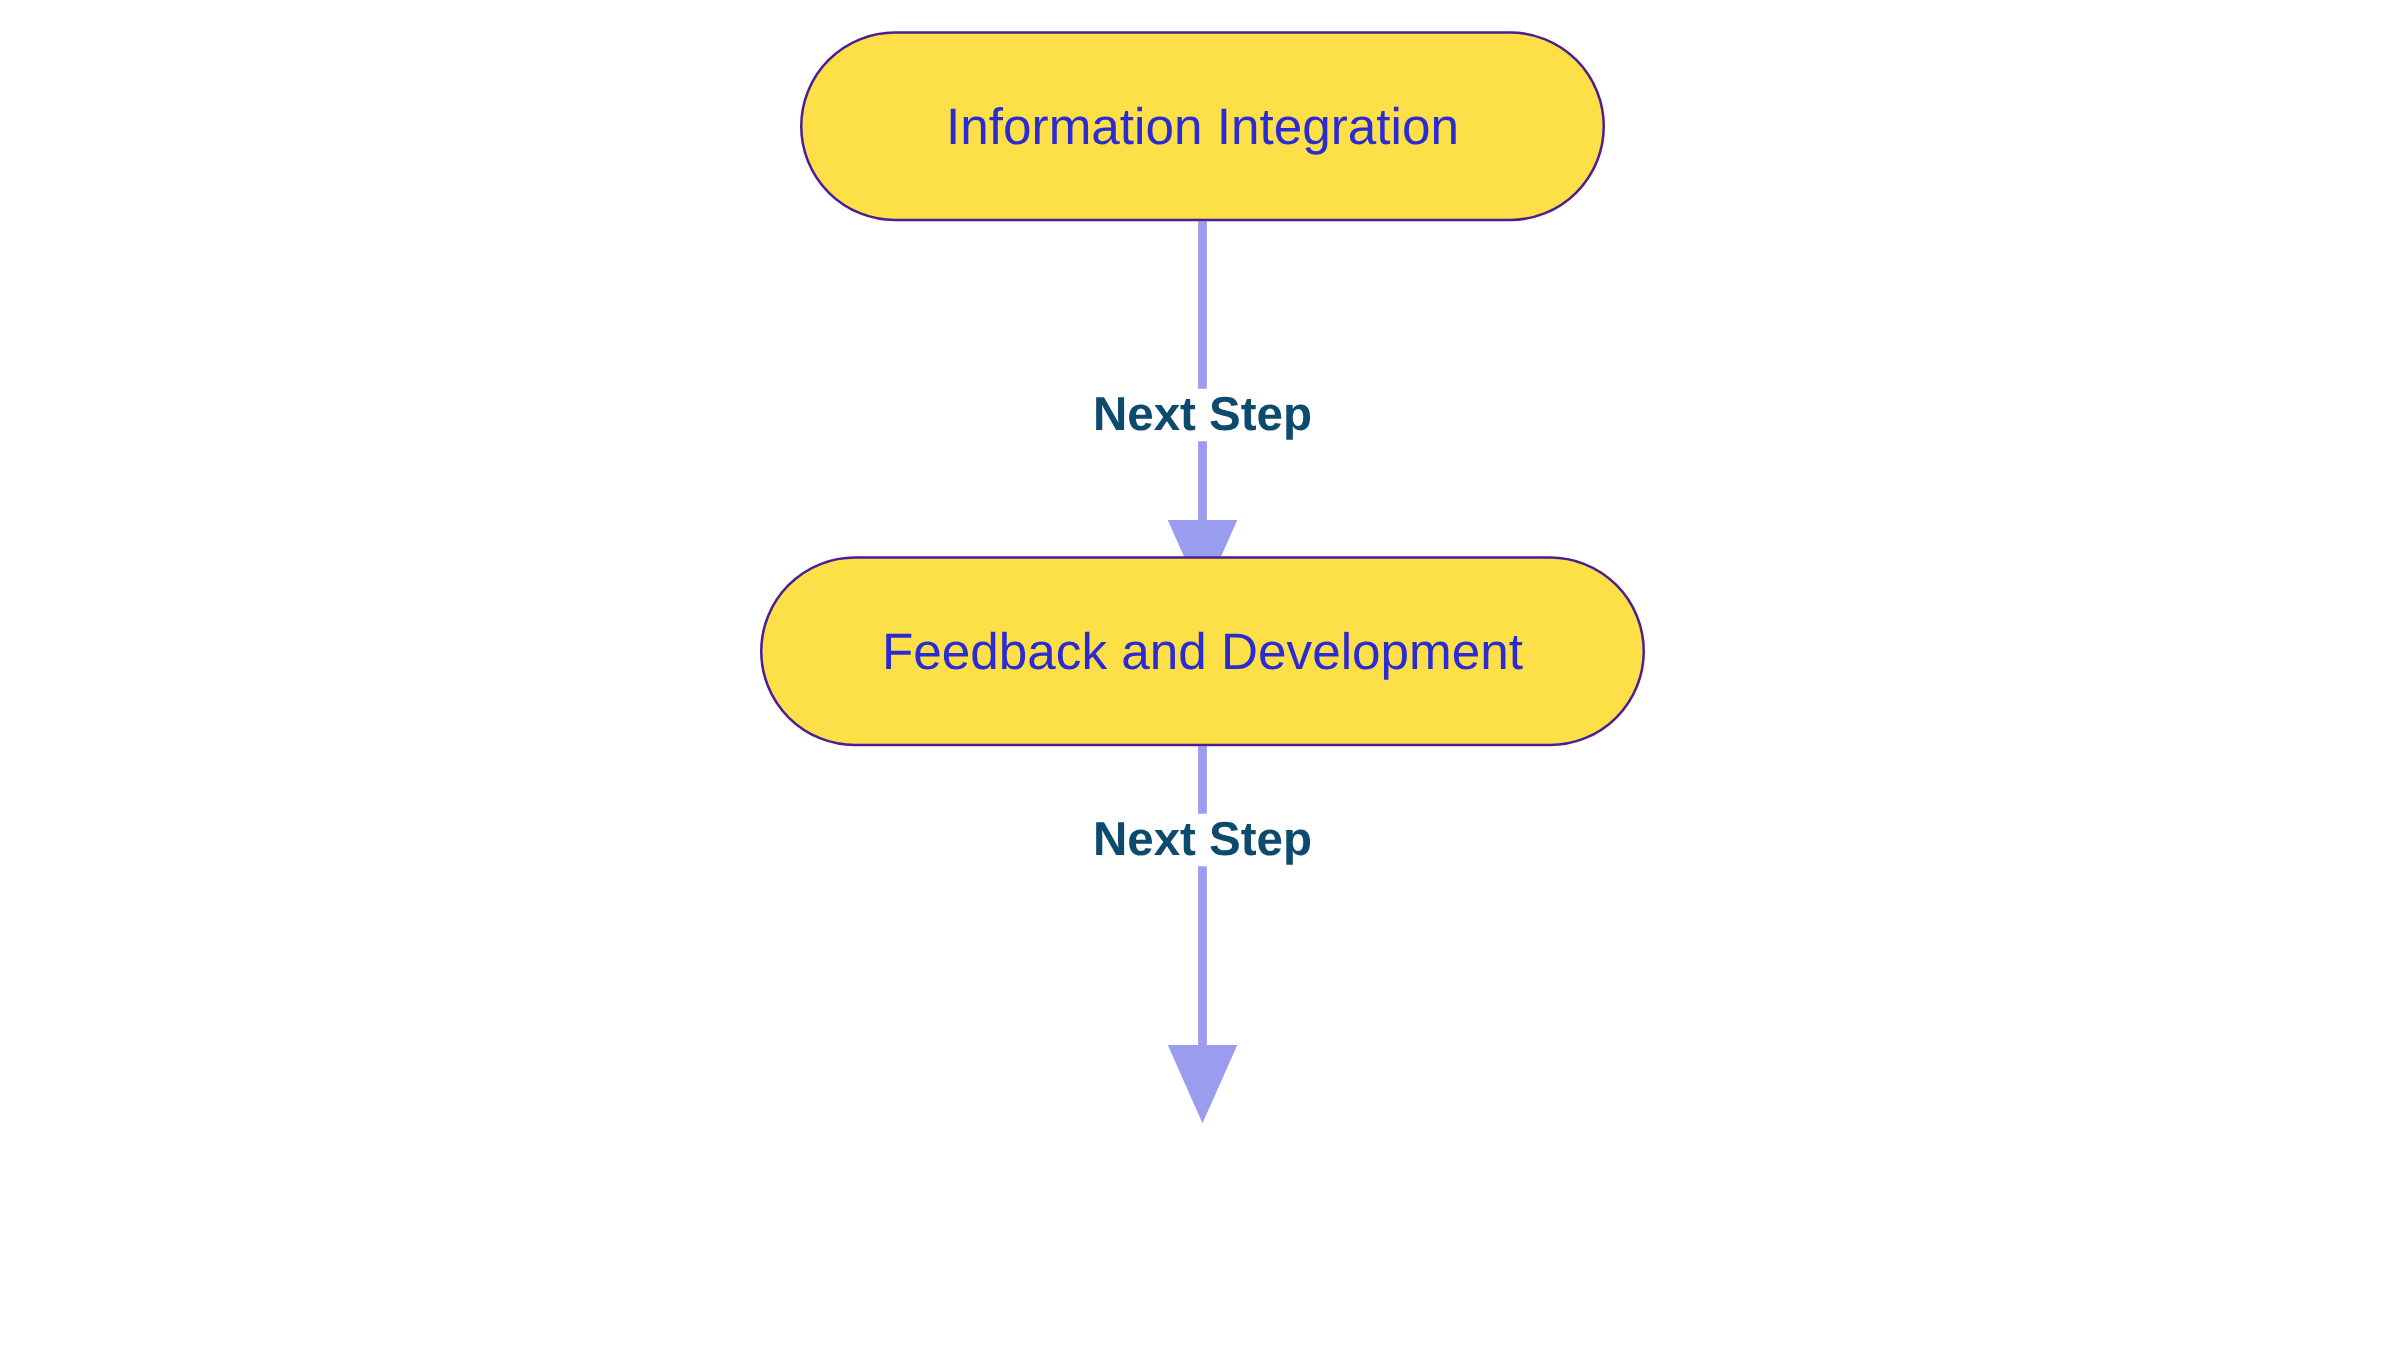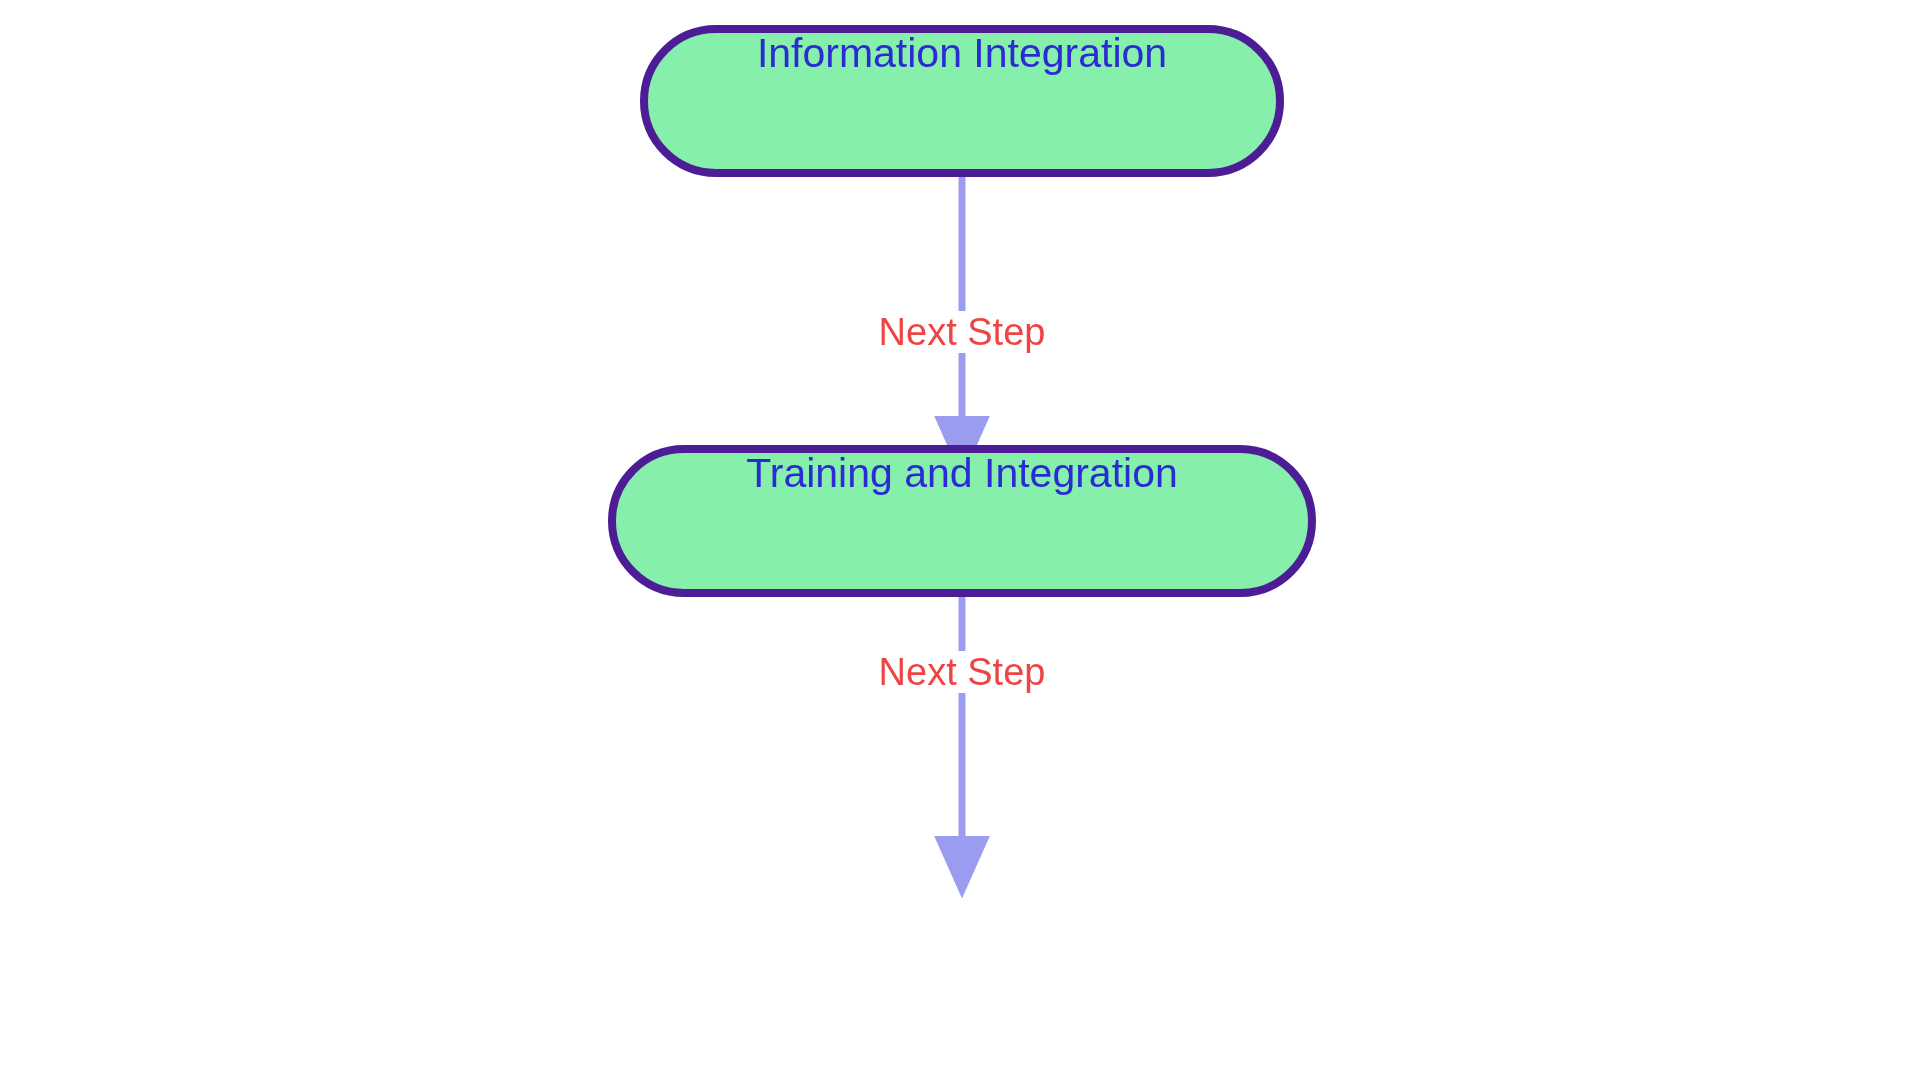--- a/index.html
+++ b/index.html
@@ -16,25 +16,25 @@
   }
   #flowchart-canvas {
     position: relative;
     width: 1920px;
     height: 1083px;
     background: #ffffff;
   }
   .flow-node {
     position: absolute;
     box-sizing: border-box;
-    background: #86efac;
-    border: 8px solid #4c1d95;
+    background: #fde047;
+    border: 2px solid #4c1d95;
     border-radius: 9999px;
     display: flex;
-    align-items: flex-start;
+    align-items: center;
     justify-content: center;
     z-index: 2;
   }
   .flow-node-label {
     color: #2b2bd4;
     font-family: "Liberation Sans", sans-serif;
     font-size: 41px;
     font-weight: 400;
     line-height: 1;
     white-space: nowrap;
@@ -63,24 +63,24 @@
   .edge-layer {
     position: absolute;
     left: 0;
     top: 0;
     width: 1920px;
     height: 1083px;
     z-index: 1;
   }
   .edge-label {
     position: absolute;
-    color: #ef4444;
+    color: #0c4a6e;
     font-family: "Liberation Sans", sans-serif;
     font-size: 38px;
-    font-weight: 400;
+    font-weight: 700;
     line-height: 1;
     white-space: nowrap;
     background: #ffffff;
     padding: 2px 6px;
     z-index: 3;
     transform: translateX(-50%);
   }
   #edge-label-1 {
     left: 962px;
     top: 311px;
@@ -109,21 +109,21 @@
     <g>
       <line x1="962" y1="597" x2="962" y2="844" stroke="#9a9cf0" stroke-width="7" marker-end="url(#arrowhead)"></line>
     </g>
   </svg>
 
   <div class="flow-node" id="node-information-integration">
     <span class="flow-node-label">Information Integration</span>
   </div>
 
   <div class="flow-node" id="node-training-and-development">
-    <span class="flow-node-label">Training and Integration</span>
+    <span class="flow-node-label">Feedback and Development</span>
   </div>
 
 
   <div class="edge-label" id="edge-label-1">Next Step</div>
 
   <div class="edge-label" id="edge-label-2">Next Step</div>
 
 </div>
 
 </body></html>

